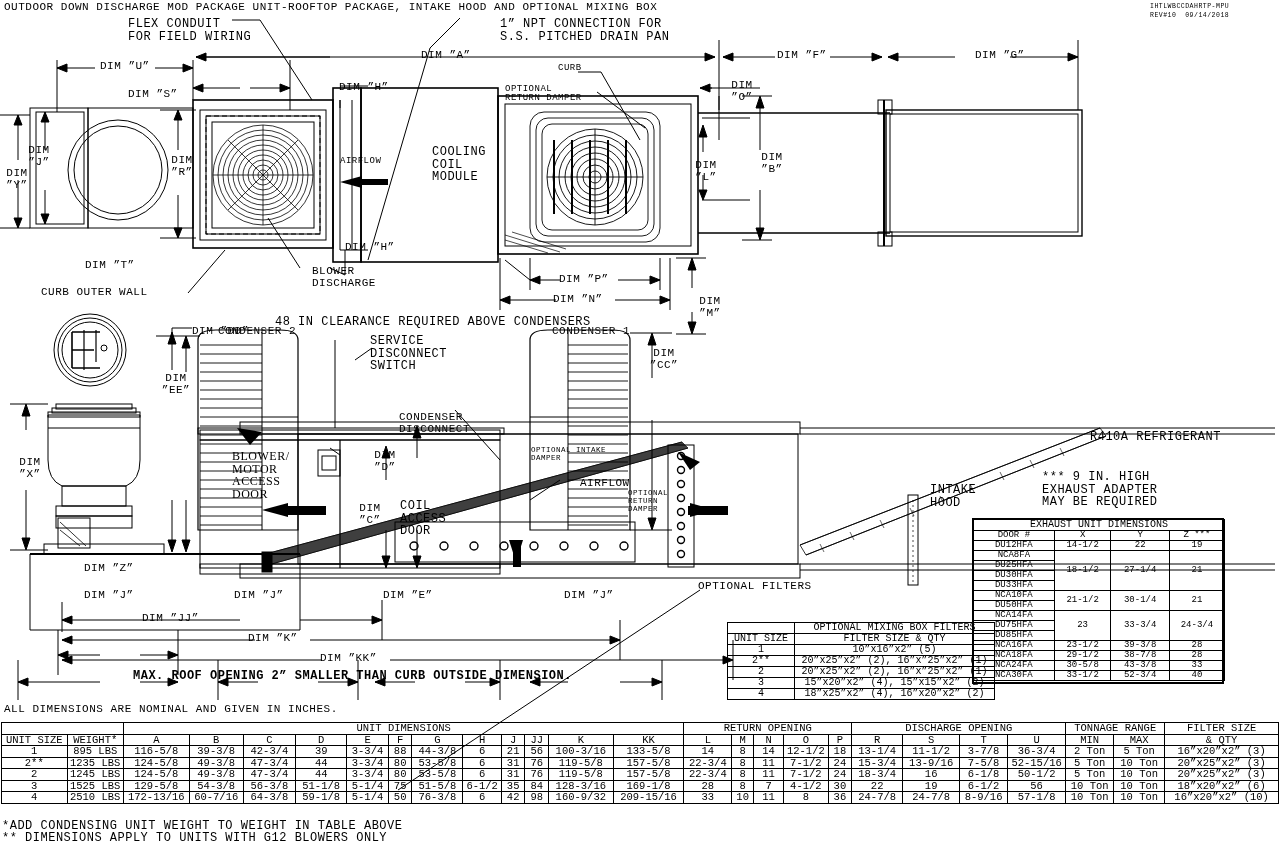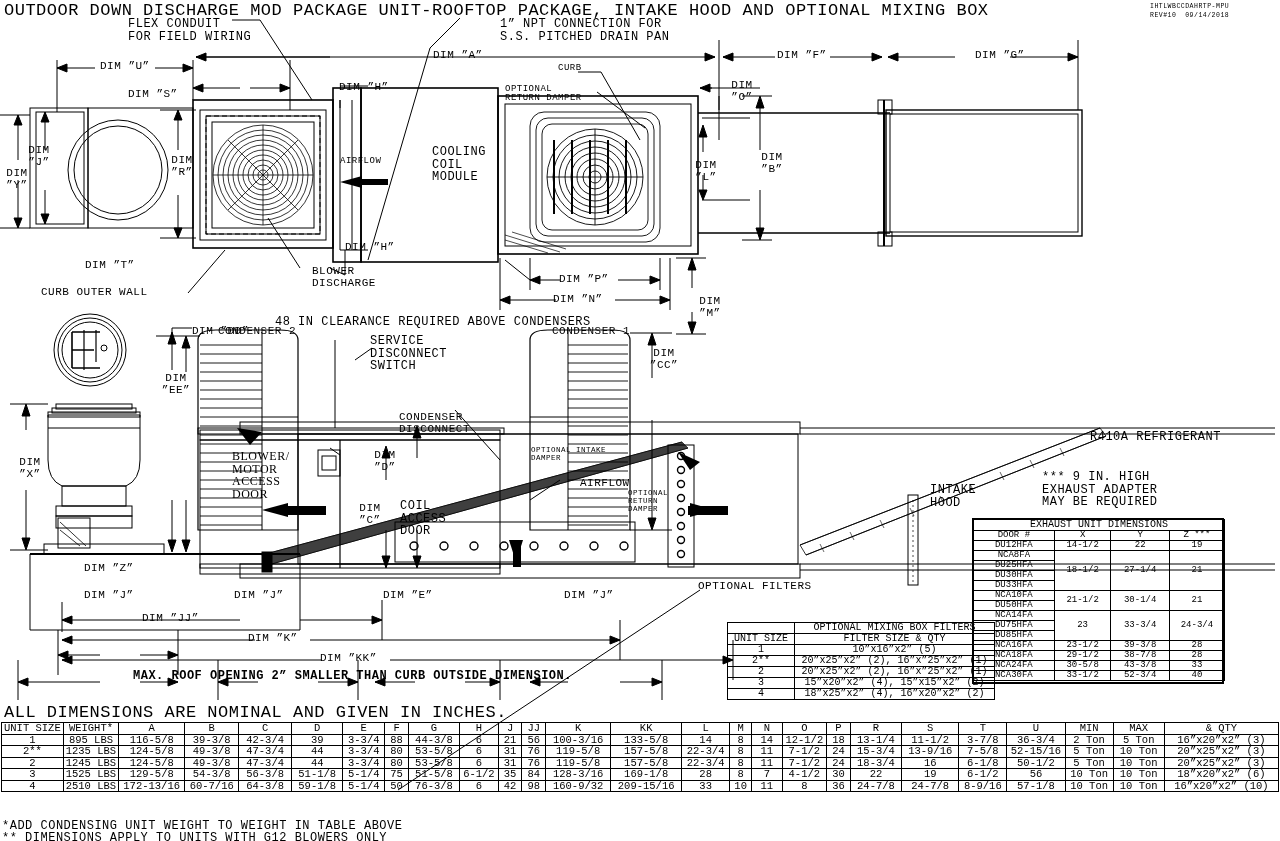--- a/index.html
+++ b/index.html
@@ -1,19 +1,19 @@
 <!DOCTYPE html>
 <html><head>
 <meta charset="utf-8">
 <style>
   html,body{margin:0;padding:0;background:#fff;}
   body{width:1280px;height:841px;position:relative;overflow:hidden;
        font-family:"Liberation Mono","DejaVu Sans Mono",monospace;color:#000;}
   .txt{position:absolute;white-space:pre;line-height:1.05;letter-spacing:0.5px;}
-  .t14{font-size:17px;}
+  .t14{font-size:11px;}
   .t12{font-size:12px;}
   .t11{font-size:11px;}
   .t9{font-size:9px;}
   .t8{font-size:7.5px;}
   .t7{font-size:6.5px;}
   .box2{position:absolute;border:2px solid #000;box-sizing:border-box;}
   svg{position:absolute;overflow:visible;}
   table.dt{position:absolute;border-collapse:collapse;font-family:"Liberation Mono","DejaVu Sans Mono",monospace;}
   table.dt td,table.dt th{border:1px solid #000;padding:0 2px;text-align:center;
       font-weight:normal;white-space:nowrap;line-height:1.0;}
@@ -223,21 +223,21 @@
 <div class="txt t12" style="left:432px;top:146px;">COOLING
 COIL
 MODULE</div>
 <div class="txt t9" style="left:340px;top:157px;">AIRFLOW</div>
 <div class="txt t11" style="left:312px;top:266px;">BLOWER
 DISCHARGE</div>
 <div class="txt t11" style="left:41px;top:287px;">CURB OUTER WALL</div>
 
 <div class="txt t11" style="left:100px;top:61px;">DIM ”U”</div>
 <div class="txt t11" style="left:128px;top:89px;">DIM ”S”</div>
-<div class="txt t11" style="left:397px;top:50px;padding-left:36px;">DIM ”A”</div>
+<div class="txt t11" style="left:385px;top:50px;padding-left:36px;">DIM ”A”</div>
 <div class="txt t11" style="left:777px;top:50px;">DIM ”F”</div>
 <div class="txt t11" style="left:975px;top:50px;">DIM ”G”</div>
 <div class="txt t11" style="left:339px;top:82px;">DIM ”H”</div>
 <div class="txt t11" style="left:345px;top:242px;">DIM ”H”</div>
 <div class="txt t11 ctr" style="left:722px;top:80px;width:40px;">DIM
 ”O”</div>
 <div class="txt t11 ctr" style="left:752px;top:152px;width:40px;">DIM
 ”B”</div>
 <div class="txt t11 ctr" style="left:688px;top:160px;width:36px;">DIM
 ”L”</div>
@@ -672,20 +672,29 @@
         <td>4</td>
         <td>18”x25”x2”  (4), 16”x20”x2”  (2)</td>
       </tr>
 </tbody>
   </table>
 
 <div class="txt t14" style="left:4px;top:704px;">ALL DIMENSIONS ARE NOMINAL AND GIVEN IN INCHES.</div>
 
 <table class="dt" style="left:1px;top:722px;width:1278px;font-size:10.5px;">
   <tbody>
+      <tr>
+    <td class="nb" style="border-left:1px solid #000 !important;border-top:1px solid #000 !important;width:62px;"></td>
+    <td class="nb" style="border-top:1px solid #000 !important;width:52px;"></td>
+    <td colspan="12">UNIT DIMENSIONS</td>
+    <td colspan="5">RETURN OPENING</td>
+    <td colspan="4">DISCHARGE OPENING</td>
+    <td colspan="2">TONNAGE RANGE</td>
+    <td>FILTER SIZE</td>
+  </tr>
   <tr>
     <td>UNIT SIZE</td>
     <td>WEIGHT*</td>
     <td style="width:62px;">A</td>
     <td style="width:50px;">B</td>
     <td style="width:50px;">C</td>
     <td style="width:48px;">D</td>
     <td style="width:38px;">E</td>
     <td style="width:20px;">F</td>
     <td style="width:48px;">G</td>

